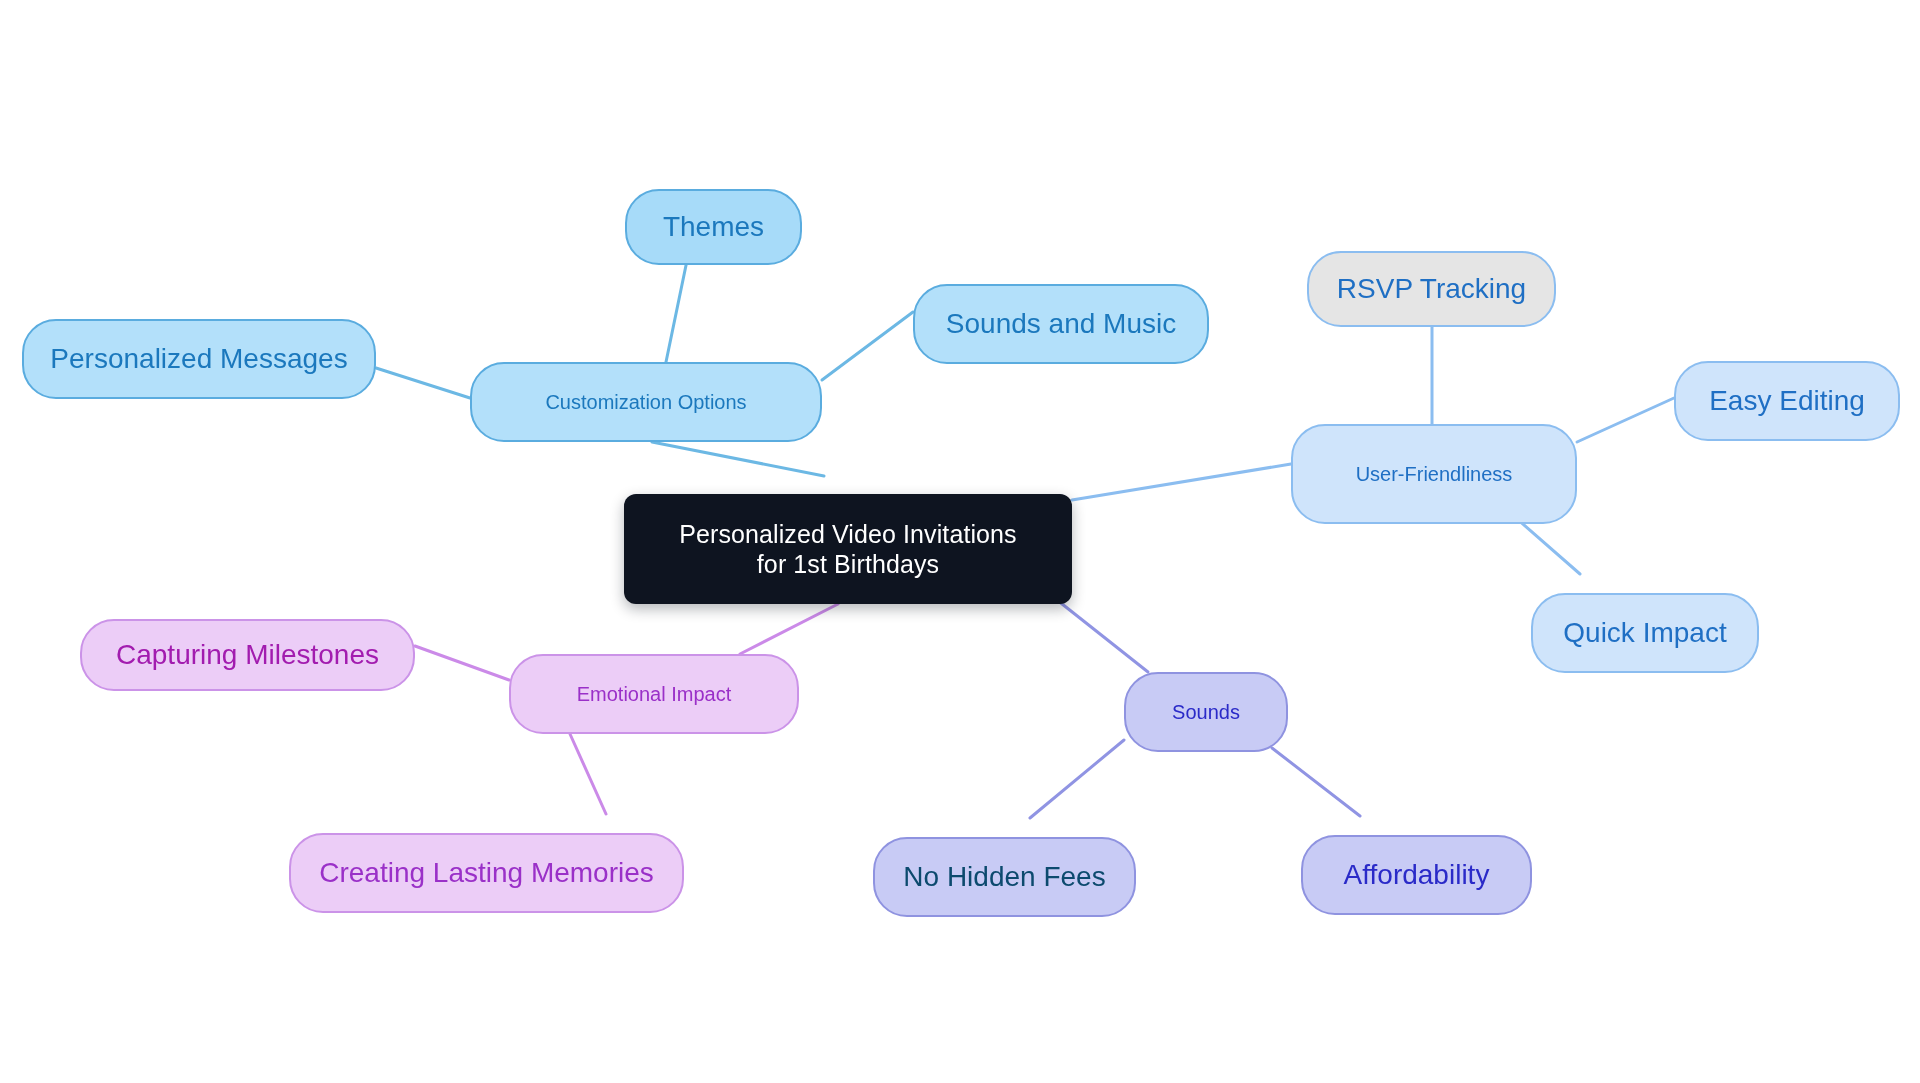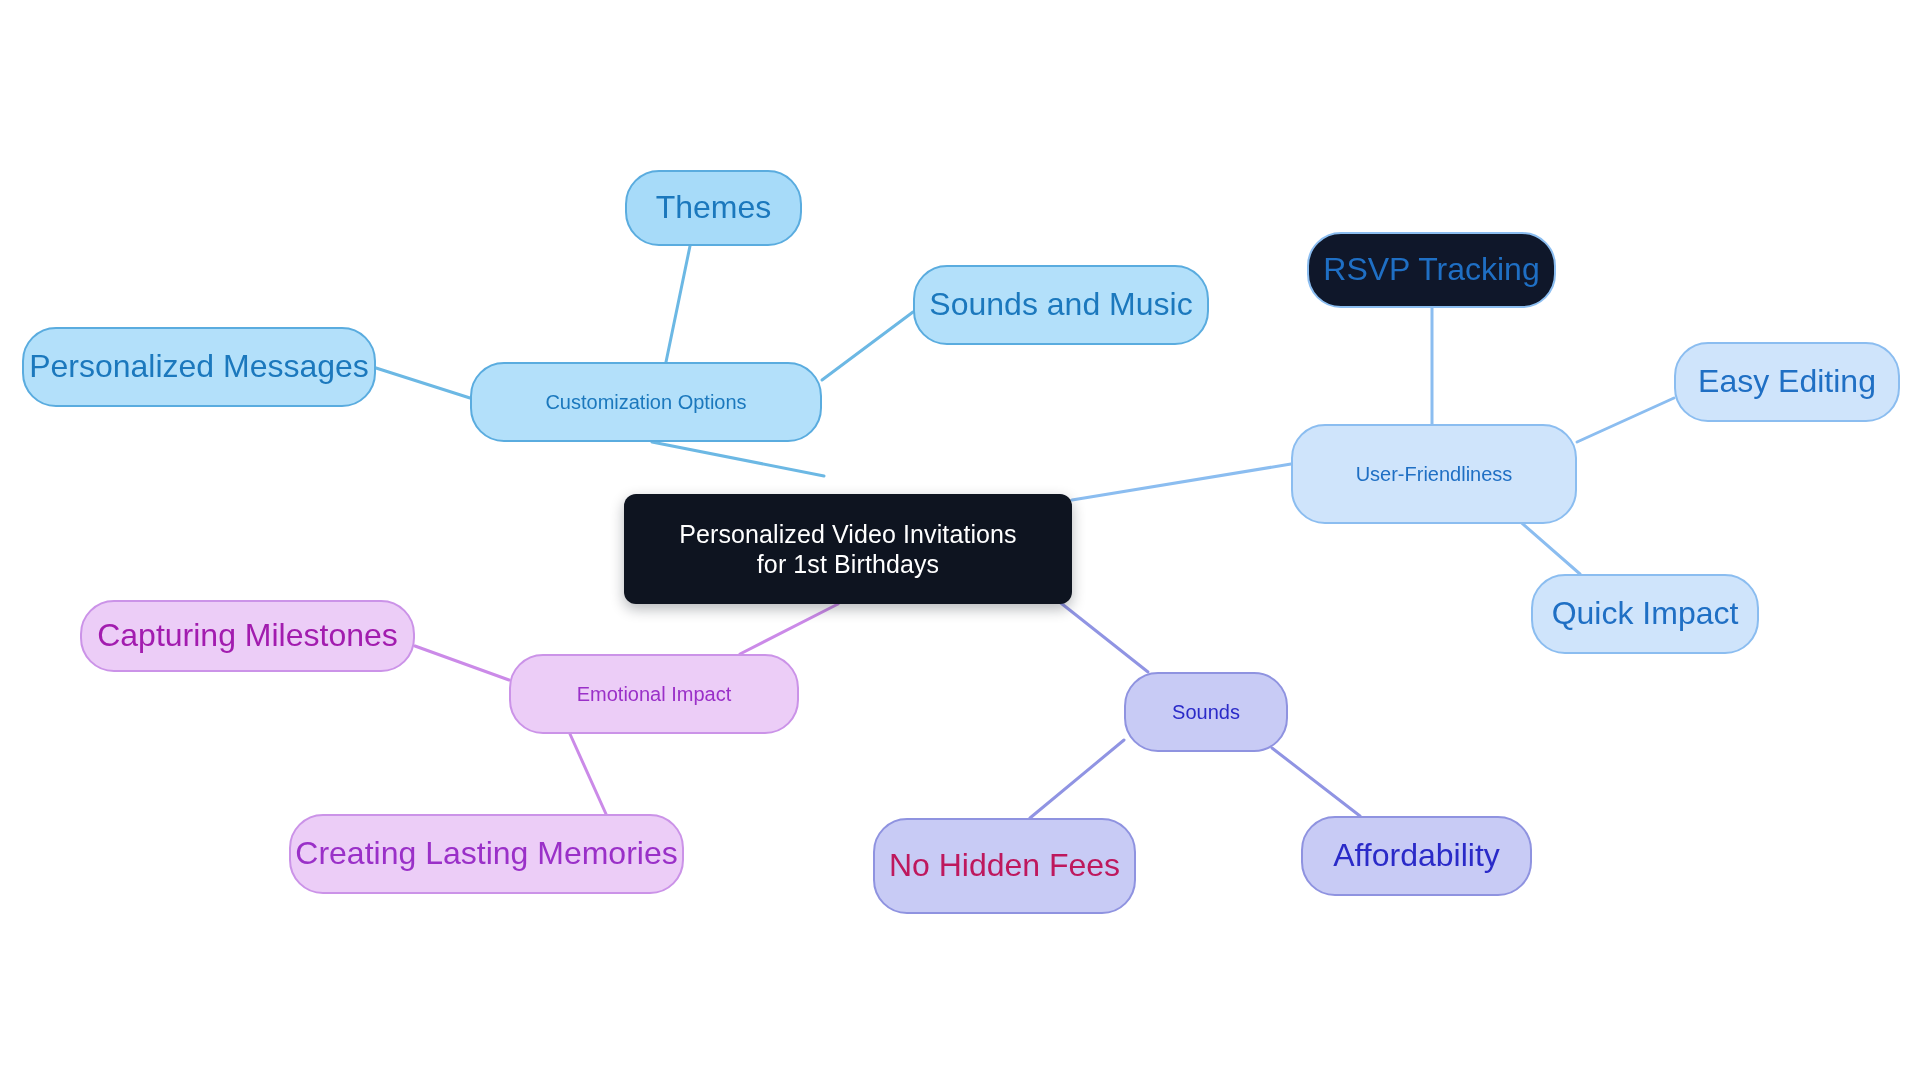--- a/index.html
+++ b/index.html
@@ -40,21 +40,21 @@
   }
   .node-root {
     border-radius: 12px;
     border-width: 0;
     color: #ffffff;
     font-size: 25px;
     box-shadow: 0 5px 14px rgba(10, 16, 28, 0.30);
     letter-spacing: 0.1px;
   }
   .node-branch { font-size: 20px; }
-  .node-leaf   { font-size: 32px; }
+  .node-leaf   { font-size: 28px; margin-top: 19px; }
 </style>
 </head>
 <body>
 
 <div id="mindmap">
   <svg id="edges" viewBox="0 0 1920 1083">
       <line x1="824" y1="476" x2="652" y2="442" stroke="#6cb8e4" stroke-width="3" stroke-linecap="round"></line>
       <line x1="666" y1="362" x2="690" y2="246" stroke="#6cb8e4" stroke-width="3" stroke-linecap="round"></line>
       <line x1="822" y1="380" x2="913" y2="312" stroke="#6cb8e4" stroke-width="3" stroke-linecap="round"></line>
       <line x1="470" y1="398" x2="376" y2="368" stroke="#6cb8e4" stroke-width="3" stroke-linecap="round"></line>
@@ -68,25 +68,25 @@
       <line x1="838" y1="604" x2="740" y2="654" stroke="#cb8ae8" stroke-width="3" stroke-linecap="round"></line>
       <line x1="509" y1="680" x2="415" y2="646" stroke="#cb8ae8" stroke-width="3" stroke-linecap="round"></line>
       <line x1="570" y1="734" x2="606" y2="814" stroke="#cb8ae8" stroke-width="3" stroke-linecap="round"></line>
     </svg>
   <div id="node-layer">
       <div class="node node-root" style="left: 624px; top: 494px; width: 448px; height: 110px; background: rgb(14, 20, 32); color: rgb(255, 255, 255); border-color: rgb(14, 20, 32);">Personalized Video Invitations
 for 1st Birthdays</div>
       <div class="node node-branch" style="left: 470px; top: 362px; width: 352px; height: 80px; background: rgb(179, 224, 250); color: rgb(27, 120, 189); border-color: rgb(90, 172, 223);">Customization Options</div>
       <div class="node node-leaf" style="left: 625px; top: 170px; width: 177px; height: 76px; background: rgb(167, 219, 249); color: rgb(27, 120, 189); border-color: rgb(90, 172, 223);">Themes</div>
       <div class="node node-leaf" style="left: 913px; top: 265px; width: 296px; height: 80px; background: rgb(179, 224, 250); color: rgb(27, 120, 189); border-color: rgb(90, 172, 223);">Sounds and Music</div>
-      <div class="node node-leaf" style="left: 22px; top: 327px; width: 354px; height: 80px; background: rgb(179, 224, 250); color: rgb(27, 120, 189); border-color: rgb(90, 172, 223);">Personalized Messages</div>
+      <div class="node node-leaf" style="left: 22px; top: 300px; width: 354px; height: 80px; background: rgb(179, 224, 250); color: rgb(27, 120, 189); border-color: rgb(90, 172, 223);">Personalized Messages</div>
       <div class="node node-branch" style="left: 1291px; top: 424px; width: 286px; height: 100px; background: rgb(207, 228, 251); color: rgb(31, 111, 196); border-color: rgb(139, 189, 240);">User-Friendliness</div>
-      <div class="node node-leaf" style="left: 1307px; top: 232px; width: 249px; height: 76px; background: #0f172a; color: rgb(31, 111, 196); border-color: rgb(139, 189, 240);">RSVP Tracking</div>
+      <div class="node node-leaf" style="left: 1307px; top: 232px; width: 249px; height: 76px; background: #e5e5e5; color: rgb(31, 111, 196); border-color: rgb(139, 189, 240);">RSVP Tracking</div>
       <div class="node node-leaf" style="left: 1674px; top: 342px; width: 226px; height: 80px; background: rgb(207, 228, 251); color: rgb(31, 111, 196); border-color: rgb(139, 189, 240);">Easy Editing</div>
       <div class="node node-leaf" style="left: 1531px; top: 574px; width: 228px; height: 80px; background: rgb(207, 228, 251); color: rgb(31, 111, 196); border-color: rgb(139, 189, 240);">Quick Impact</div>
       <div class="node node-branch" style="left: 1124px; top: 672px; width: 164px; height: 80px; background: rgb(200, 203, 245); color: rgb(42, 42, 200); border-color: rgb(143, 147, 224);">Sounds</div>
-      <div class="node node-leaf" style="left: 873px; top: 818px; width: 263px; height: 96px; background: rgb(200, 203, 245); color: #be185d; border-color: rgb(143, 147, 224);">No Hidden Fees</div>
+      <div class="node node-leaf" style="left: 873px; top: 818px; width: 263px; height: 80px; background: rgb(200, 203, 245); color: #0c4a6e; border-color: rgb(143, 147, 224);">No Hidden Fees</div>
       <div class="node node-leaf" style="left: 1301px; top: 816px; width: 231px; height: 80px; background: rgb(200, 203, 245); color: rgb(42, 42, 200); border-color: rgb(143, 147, 224);">Affordability</div>
       <div class="node node-branch" style="left: 509px; top: 654px; width: 290px; height: 80px; background: rgb(236, 205, 247); color: rgb(154, 48, 200); border-color: rgb(203, 147, 232);">Emotional Impact</div>
       <div class="node node-leaf" style="left: 80px; top: 600px; width: 335px; height: 72px; background: rgb(236, 205, 247); color: #a21caf; border-color: rgb(203, 147, 232);">Capturing Milestones</div>
       <div class="node node-leaf" style="left: 289px; top: 814px; width: 395px; height: 80px; background: rgb(236, 205, 247); color: rgb(154, 48, 200); border-color: rgb(203, 147, 232);">Creating Lasting Memories</div>
     </div>
 </div>
 
 </body></html>

